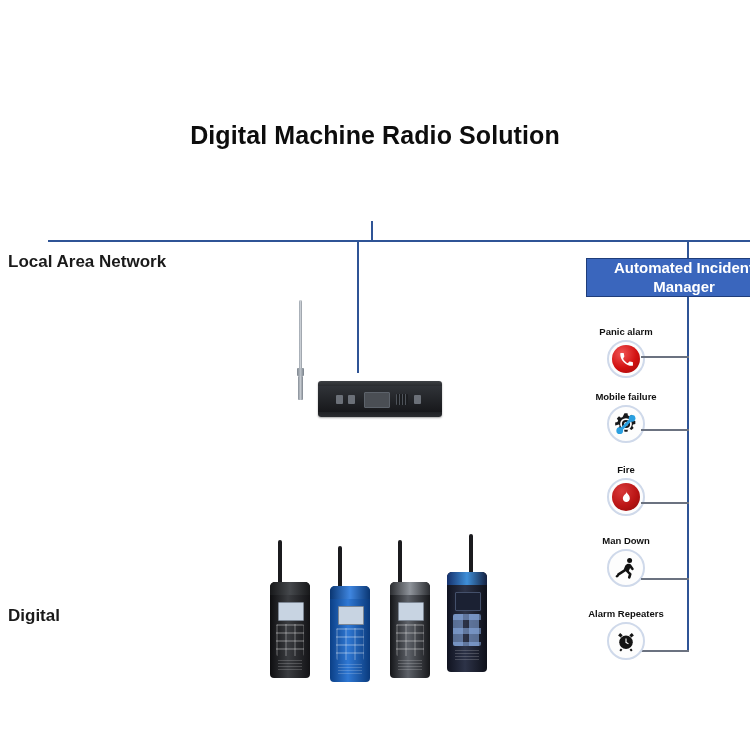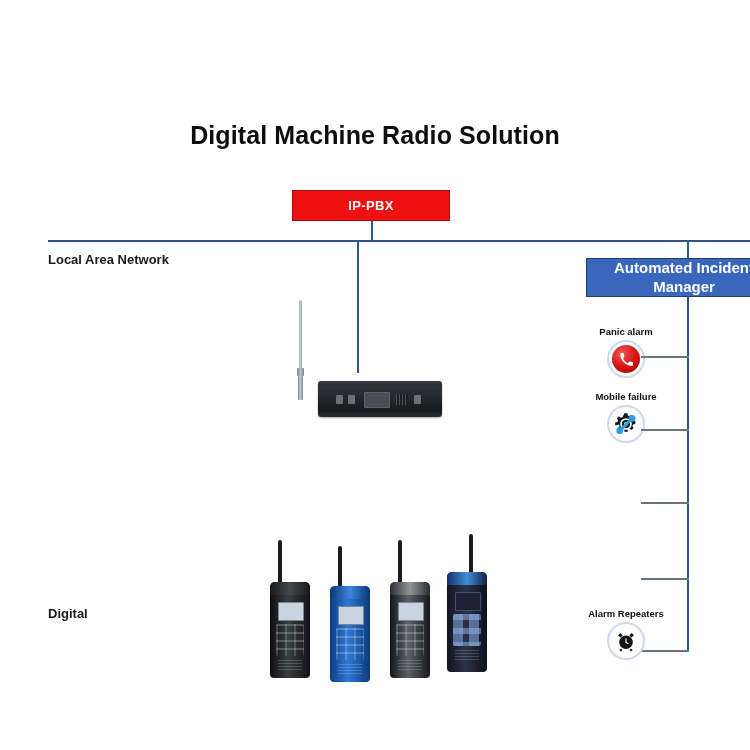--- a/index.html
+++ b/index.html
@@ -25,25 +25,24 @@
     text-align: center;
     font-size: 25px;
     font-weight: bold;
     color: #0d0d0d;
     letter-spacing: 0.1px;
   }
 
   
   .row-label {
     position: absolute;
-    font-size: 13px;
+    font-size: 17px;
     font-weight: bold;
     color: #1a1a1a;
     white-space: nowrap;
-    margin-left: 40px;
   }
   #row-label-lan        { left: 8px;  top: 252px; }
   #row-label-repeaters  { left: 8px;  top: 394px; }
   #row-label-radios     { left: 8px;  top: 606px; }
 
   
   .line-h {
     position: absolute;
     background: #2f5496;
     height: 2px;
@@ -287,23 +286,20 @@
 
   <div id="diagram-title">Digital Machine Radio Solution</div>
 
   <div class="line-h" id="lan-bus"></div>
   <div class="line-v" id="line-pbx-to-lan"></div>
   <div class="line-v" id="line-lan-to-rep"></div>
   <div class="line-v" id="line-lan-to-aim"></div>
   <div class="line-v" id="line-aim-down"></div>
   <div id="stub-corner"></div>
 
-  <div id="ip-pbx-box">
-    <span>IP-PBX</span>
-  </div>
 
   <div class="row-label" id="row-label-lan">Local Area Network</div>
   <div class="row-label" id="row-label-radios">Digital</div>
 
   <div id="aim-box">
     <span>Automated Incident Manager</span>
   </div>
 
   <div id="antenna">
     <div class="mast"></div>
@@ -381,22 +377,44 @@
           <path fill="#17181a" d="M10.6 2h2.8l.35 2.1 1.55.65 1.75-1.2 2 2-1.2 1.75.65 1.55 2.1.35v2.8l-2.1.35-.65 1.55 1.2 1.75-2 2-1.75-1.2-1.55.65-.35 2.1h-2.8l-.35-2.1-1.55-.65-1.75 1.2-2-2 1.2-1.75-.65-1.55L2 13.4v-2.8l2.1-.35.65-1.55-1.2-1.75 2-2 1.75 1.2 1.55-.65L10.6 2zm1.4 4.6A5.4 5.4 0 1 0 12 17.4 5.4 5.4 0 0 0 12 6.6z"></path>
           <path fill="#2a9fe0" d="M5.2 17.4 15.6 7l1.9 1.9L7.1 19.3z"></path>
           <circle fill="#2a9fe0" cx="17.6" cy="6.8" r="3.1"></circle>
           <circle fill="#2a9fe0" cx="6.2" cy="18.2" r="3.1"></circle>
         </svg>
       </div>
     </div>
   </div>
   <div class="stub" style="left:641px; top:429px; width:48px;"></div>
 
+  <div class="alert-item" style="top:464px;">
+    <div class="alert-label">Fire</div>
+    <div class="alert-circle">
+      <div class="alert-inner inner-darkred">
+        <svg class="glyph" width="14" height="14" viewBox="0 0 24 24" aria-hidden="true">
+          <path fill="#ffffff" d="M12.6 1.5c.6 3.2-1.2 4.8-2.7 6.4C8.2 9.7 6.6 11.5 6.6 14.4c0 3.3 2.7 6 6 6s6-2.7 6-6c0-4.2-2.4-6.1-4.1-8.2-.9-1.1-1.6-2.4-1.9-4.7zM11.4 11c.4 1.5-.4 2.2-1.1 3-.6.7-1.2 1.4-1.2 2.5 0 1.6 1.3 2.9 2.9 2.9s2.9-1.3 2.9-2.9c0-1.8-1-2.6-1.8-3.5-.5-.5-.9-1.1-1.1-2z"></path>
+        </svg>
+      </div>
+    </div>
+  </div>
   <div class="stub" style="left:641px; top:502px; width:48px;"></div>
 
+  <div class="alert-item" style="top:535px;">
+    <div class="alert-label">Man Down</div>
+    <div class="alert-circle">
+      <div class="alert-inner inner-plain">
+        <svg class="glyph" width="24" height="24" viewBox="0 0 24 24" aria-hidden="true">
+          <circle fill="#111111" cx="15.6" cy="4.6" r="2.5"></circle>
+          <path fill="#111111" d="M13.2 8.1c1.6-.7 3.3-.2 4.2 1.1l2.1 3c.4.6.2 1.4-.4 1.8-.6.4-1.4.2-1.8-.4l-1.2-1.7-1.3 3 2.4 2.4c.3.3.4.7.3 1.1l-1 3.4c-.2.7-.9 1.1-1.6.9-.7-.2-1.1-.9-.9-1.6l.8-2.7-3.1-3.1-3.4 2.2-3.1 1.9c-.6.4-1.4.2-1.8-.4-.4-.6-.2-1.4.4-1.8l5.9-3.7 1.4-3.4c.3-.8.9-1.5 1.7-1.8z"></path>
+          <path fill="#111111" d="M3.2 18.6c.5-.4 1.2-.3 1.6.2.4.5.3 1.2-.2 1.6l-1.1.8c-.5.4-1.2.3-1.6-.2-.4-.5-.3-1.2.2-1.6l1.1-.8z"></path>
+        </svg>
+      </div>
+    </div>
+  </div>
   <div class="stub" style="left:641px; top:578px; width:48px;"></div>
 
   <div class="alert-item" style="top:608px;">
     <div class="alert-label">Alarm Repeaters</div>
     <div class="alert-circle">
       <div class="alert-inner inner-plain">
         <svg class="glyph" width="22" height="22" viewBox="0 0 24 24" aria-hidden="true">
           <circle fill="#141414" cx="12" cy="13.4" r="7.4"></circle>
           <path fill="#141414" d="M5.6 3.2 8.4 5.6 6.2 8.3 3.4 5.9zM18.4 3.2l2.2 2.7-2.8 2.4-2.2-2.7z"></path>
           <path fill="#141414" d="M6.4 20.1l1.7 1.4-1.6 1.9-1.7-1.4zM17.6 20.1l1.6 1.9-1.7 1.4-1.6-1.9z"></path>

